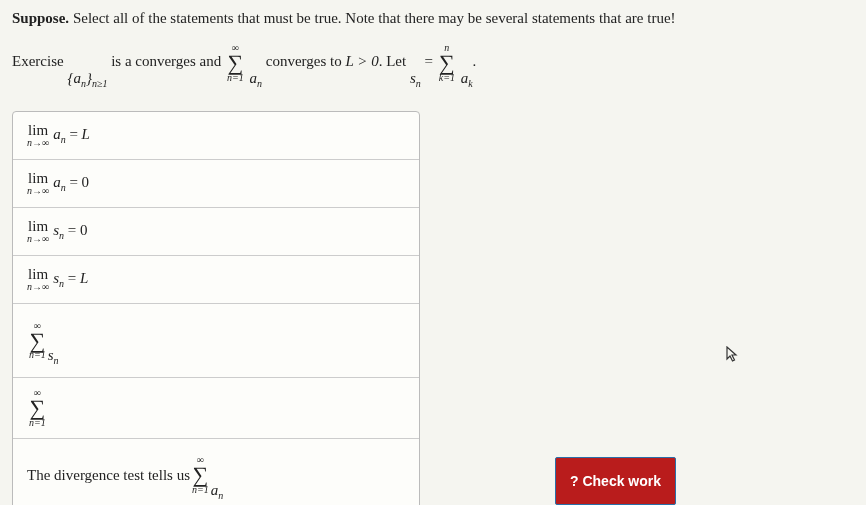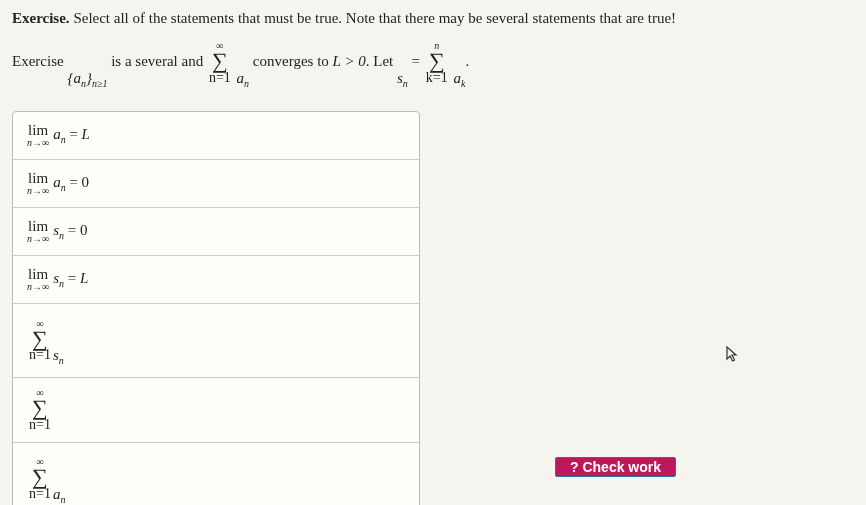--- a/index.html
+++ b/index.html
@@ -68,23 +68,24 @@
       line-height: 1;
       font-style: italic;
     }
     .sum-sigma {
       font-size: 22px;
       display: block;
       line-height: 0.9;
       font-style: normal;
     }
     .sum-bot {
-      font-size: 14px;
-      display: block;
-      line-height: 1;
+      font-size: 10px;
+      display: block;
+      line-height: 1;
+      font-style: italic;
     }
     .lim-block {
       display: inline-block;
       vertical-align: middle;
       text-align: center;
       font-family: 'Times New Roman', serif;
       margin-right: 4px;
     }
     .lim-top {
       display: block;
@@ -100,24 +101,24 @@
     }
     .sub {
       font-size: 10px;
       vertical-align: sub;
       font-style: italic;
     }
     .check-btn {
       position: absolute;
       left: 555px;
       top: 457px;
-      background: #be185d;
+      background: #b91c1c;
       border: 1px solid #2a6fa8;
       color: #fff;
-      padding: 1px 14px;
+      padding: 15px 14px;
       font-size: 14px;
       font-family: Arial, sans-serif;
       font-weight: bold;
       border-radius: 2px;
       cursor: pointer;
     }
     .cursor {
       position: absolute;
       left: 726px;
       top: 346px;
@@ -128,26 +129,26 @@
     .inl {
       display: inline-block;
       vertical-align: middle;
       margin-top: 32px;
     }
   </style>
 </head>
 <body>
 
 <div class="header">
-  <span class="exercise-label">Exercise.</span>
+  <span class="exercise-label">Suppose.</span>
   <span class="prompt">Select all of the statements that must be true. Note that there may be several statements that are true!</span>
 </div>
 
 <div class="suppose">
-  <span>Exercise </span><span class="math inl">{<i>a</i><span class="sub">n</span>}<span class="sub">n≥1</span></span><span> is a several and </span><span class="sum-block"><span class="sum-top">∞</span><span class="sum-sigma">∑</span><span class="sum-bot">n=1</span></span>
+  <span>Exercise </span><span class="math inl">{<i>a</i><span class="sub">n</span>}<span class="sub">n≥1</span></span><span> is a converges and </span><span class="sum-block"><span class="sum-top">∞</span><span class="sum-sigma">∑</span><span class="sum-bot">n=1</span></span>
   <span class="math inl"><i>a</i><span class="sub">n</span></span><span> converges to </span><span class="math"><i>L</i> &gt; 0</span><span>. Let </span><span class="math inl"><i>s</i><span class="sub">n</span></span><span> = </span><span class="sum-block"><span class="sum-top">n</span><span class="sum-sigma">∑</span><span class="sum-bot">k=1</span></span>
   <span class="math inl"><i>a</i><span class="sub">k</span></span><span>.</span>
 </div>
 
 <div class="options">
 
   <div class="option">
     <span class="lim-block">
       <span class="lim-top">lim</span>
       <span class="lim-bot">n→∞</span>
@@ -190,20 +191,21 @@
 
   <div class="option">
     <span class="sum-block">
       <span class="sum-top">∞</span>
       <span class="sum-sigma">∑</span>
       <span class="sum-bot">n=1</span>
     </span>
   </div>
 
   <div class="option">
+    <span>The divergence test tells us </span>
     <span class="sum-block">
       <span class="sum-top">∞</span>
       <span class="sum-sigma">∑</span>
       <span class="sum-bot">n=1</span>
     </span>
     <span class="math inl"><i>a</i><span class="sub">n</span></span>
   </div>
 
 </div>
 

